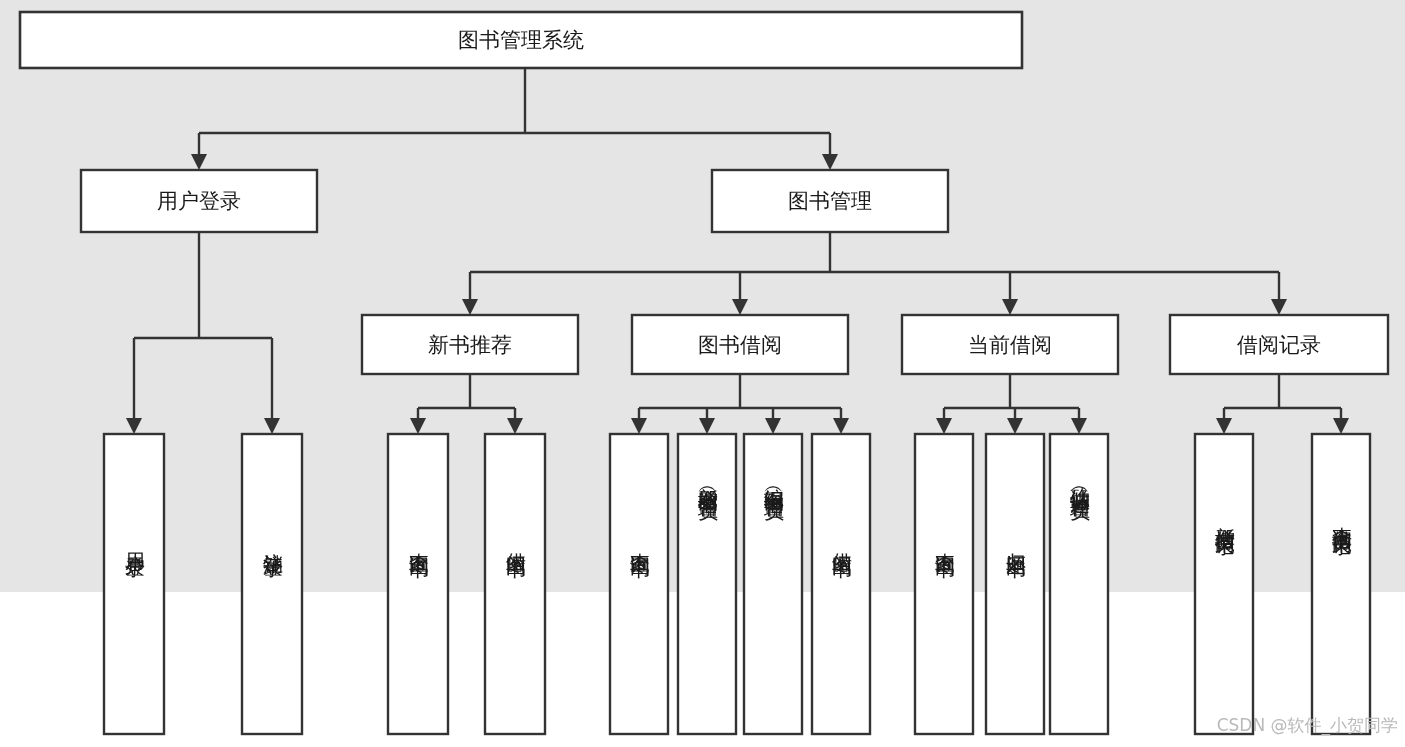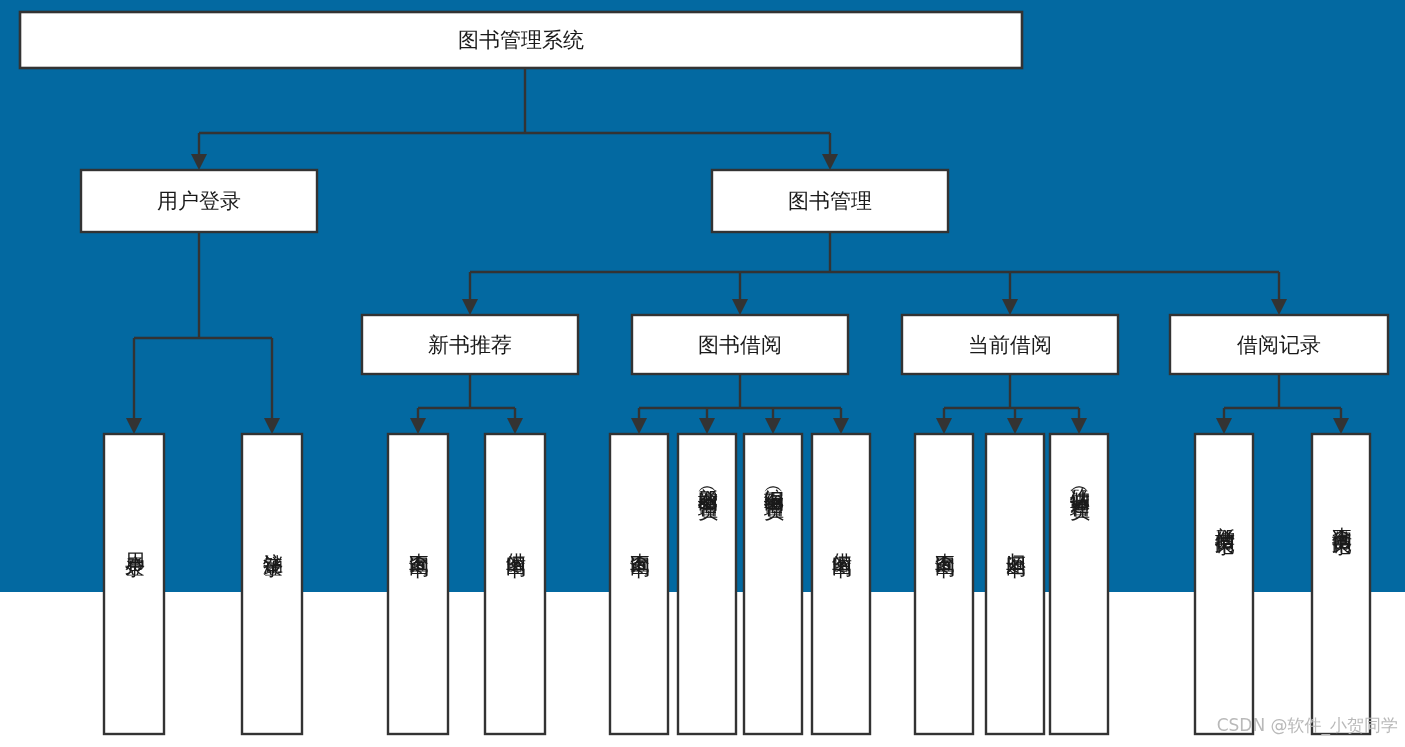--- a/index.html
+++ b/index.html
@@ -11,21 +11,21 @@
   body {
     width: 1405px;
     height: 747px;
     overflow: hidden;
     font-family: "DejaVu Sans", "Liberation Sans", sans-serif;
   }
   #diagram-root {
     position: relative;
     width: 1405px;
     height: 592px;
-    background: #0369a1;
+    background: #e5e5e5;
   }
   svg.diagram-canvas {
     display: block;
     width: 1405px;
     height: 747px;
   }
   .node-box {
     fill: #ffffff;
     stroke: #333333;
     stroke-width: 2.4;

